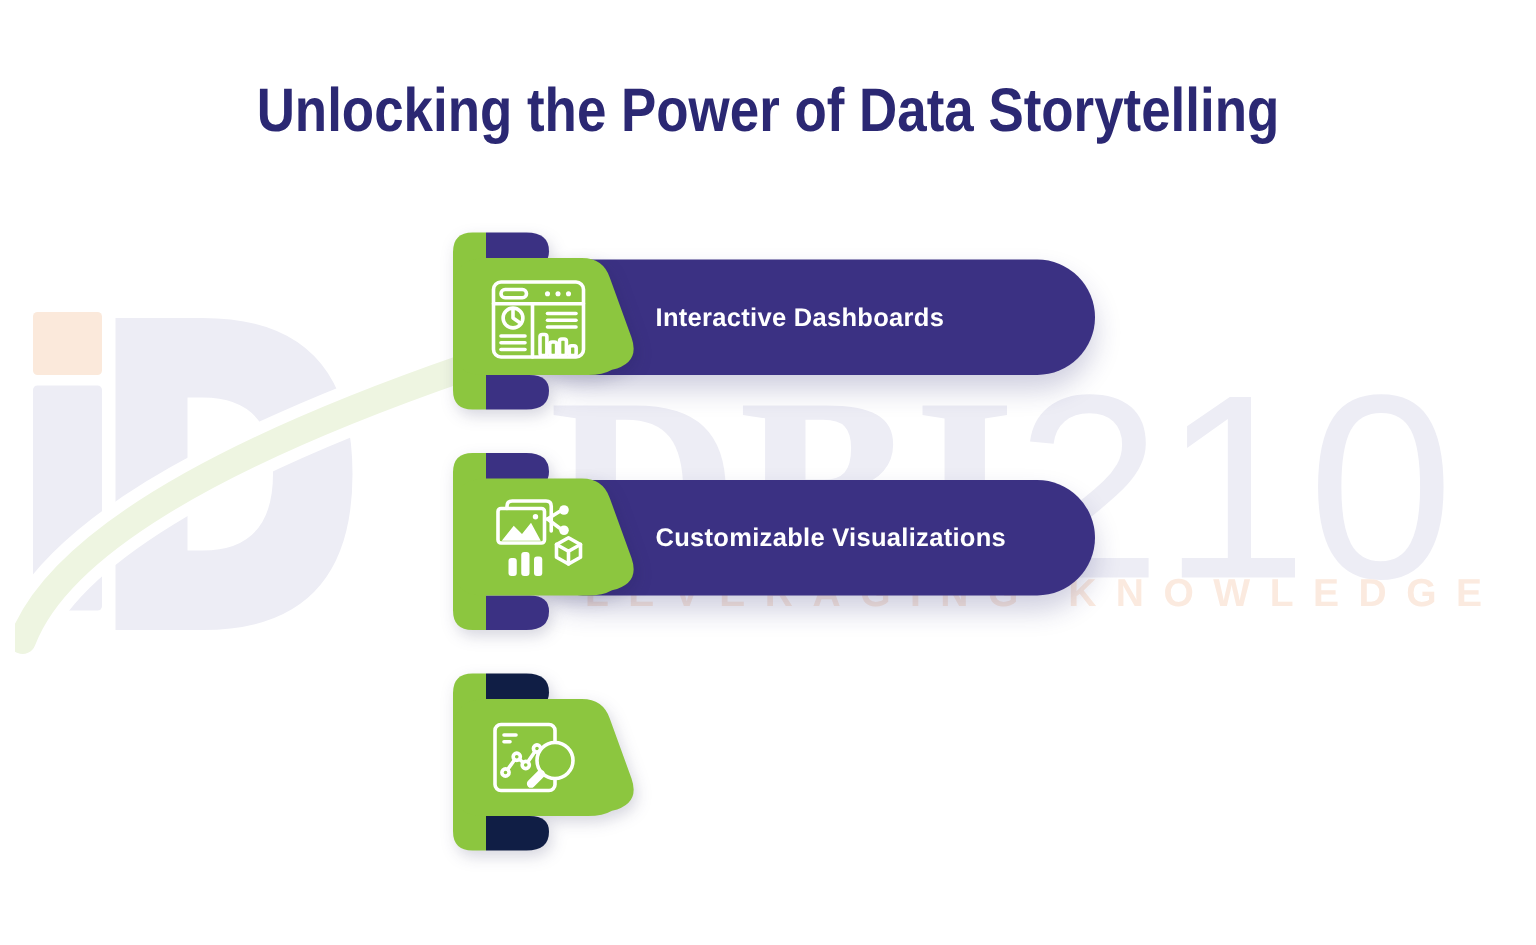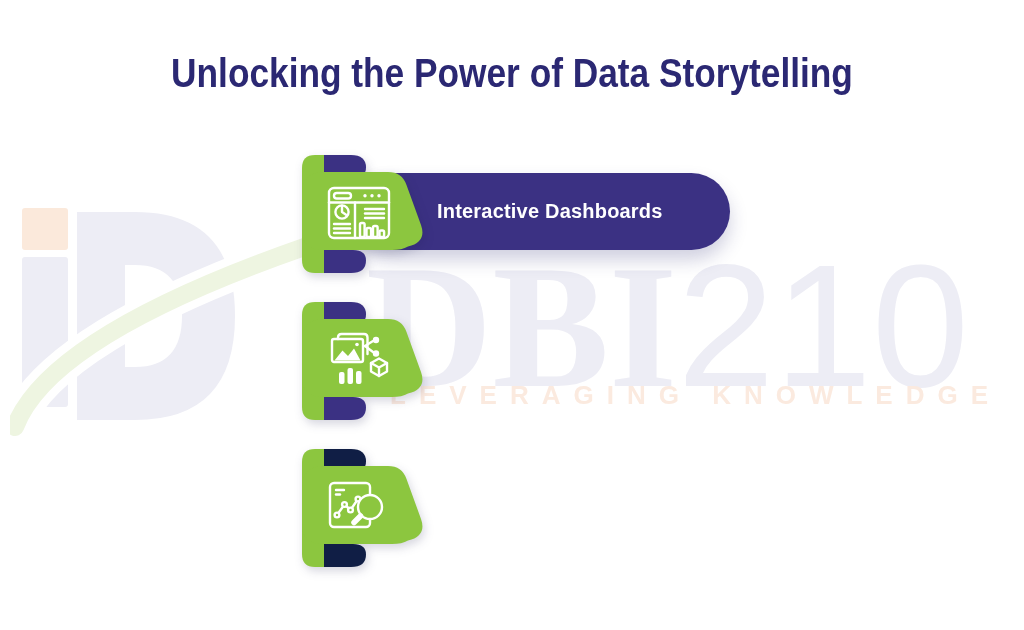--- a/index.html
+++ b/index.html
@@ -40,21 +40,21 @@
 
   .pill {
     position:absolute; left:50px; top:19px; width:380px; height:77px;
     border-radius:39px; background:var(--purple,#3b3183);
     box-shadow:0 10px 18px rgba(43,40,112,.22);
     display:flex; align-items:center; box-sizing:border-box;
     padding-left:87px; z-index:1;
   }
   .feature-item.navy .pill { background:var(--navy,#101e45); box-shadow:0 10px 18px rgba(16,30,69,.28); }
   .pill-label {
-    color:var(--text_on_pill,#fff); font-size:20px; font-weight:700;
+    color:var(--text_on_pill,#fff); font-size:17px; font-weight:700;
     letter-spacing:.2px; white-space:nowrap;
   }
 
   .ribbon {
     position:absolute; left:0; top:0; width:135px; height:120px; z-index:2;
     filter:drop-shadow(2px 4px 5px rgba(30,25,80,.18));
   }
   .ribbon .fold  { fill:var(--purple,#3b3183); }
   .feature-item.navy .ribbon .fold { fill:var(--navy,#101e45); }
   .ribbon .strip, .ribbon .tab { fill:var(--green,#8cc63f); }
@@ -110,20 +110,23 @@
         <line x1="38" y1="35" x2="57" y2="35"></line>
         <rect x="33" y="40" width="4.6" height="14" rx="1.5"></rect>
         <rect x="39.5" y="45" width="4.6" height="9" rx="1.5"></rect>
         <rect x="46" y="43" width="4.6" height="11" rx="1.5"></rect>
         <rect x="52.5" y="47.5" width="4.6" height="6.5" rx="1.5"></rect>
       </g>
     </svg>
   </div>
 
   <div class="feature-item i2 purple">
+    <div class="pill">
+      <span class="pill-label">Customizable Visualizations</span>
+    </div>
     <svg class="ribbon" viewBox="0 0 135 120">
       <path class="fold" d="M24 1 H51 Q66 1 66 13.5 Q66 24 53 24 H24 Z"></path>
       <path class="fold" d="M24 96 H53 Q66 96 66 106.5 Q66 119 51 119 H24 Z"></path>
       <path class="strip" d="M24 1 H15 Q2 1 2 14 V106 Q2 119 15 119 H24 Z"></path>
       <path class="tab" d="M2 40 Q2 18 24 18 H88 Q102 18 106.5 31 L121 71 Q127 88 108 92.5 Q102 96 92 96 H22 Q2 96 2 76 Z"></path>
       <g class="ic" transform="translate(27,29)">
         <path d="M11 9 V7.5 Q11 4 14.5 4 H37 Q40.5 4 40.5 7.5 V24"></path>
         <rect x="5" y="9" width="31" height="23" rx="2"></rect>
         <path class="fw" d="M7.5 30.5 L15.5 20.5 L21 26 L27 18.5 L33.5 30.5 Z"></path>
         <circle class="fw" cx="30" cy="14.5" r="1.8"></circle>

